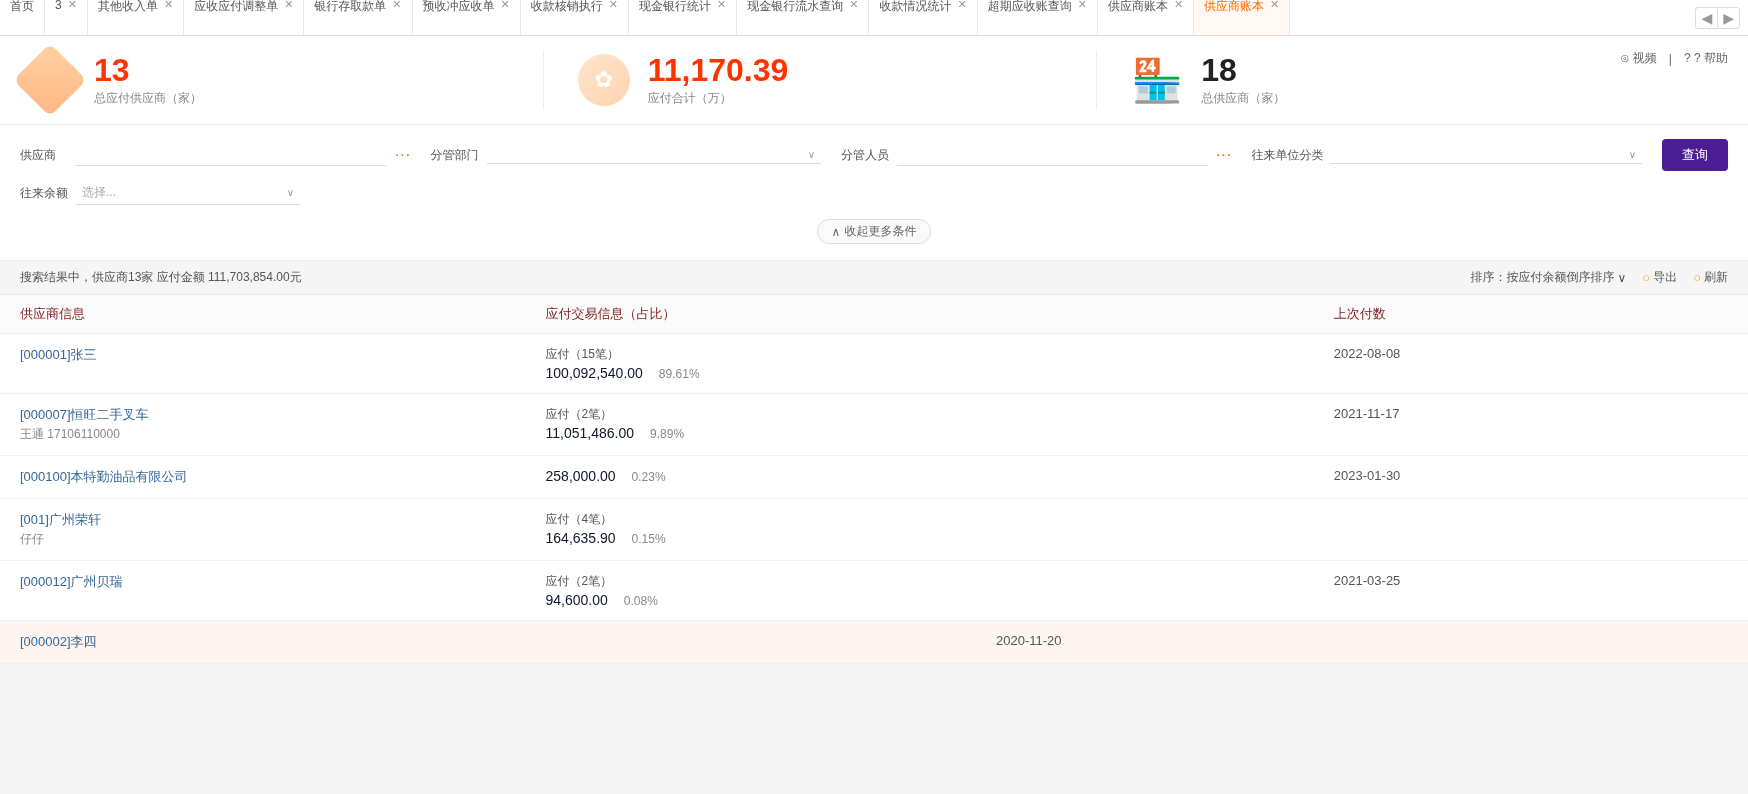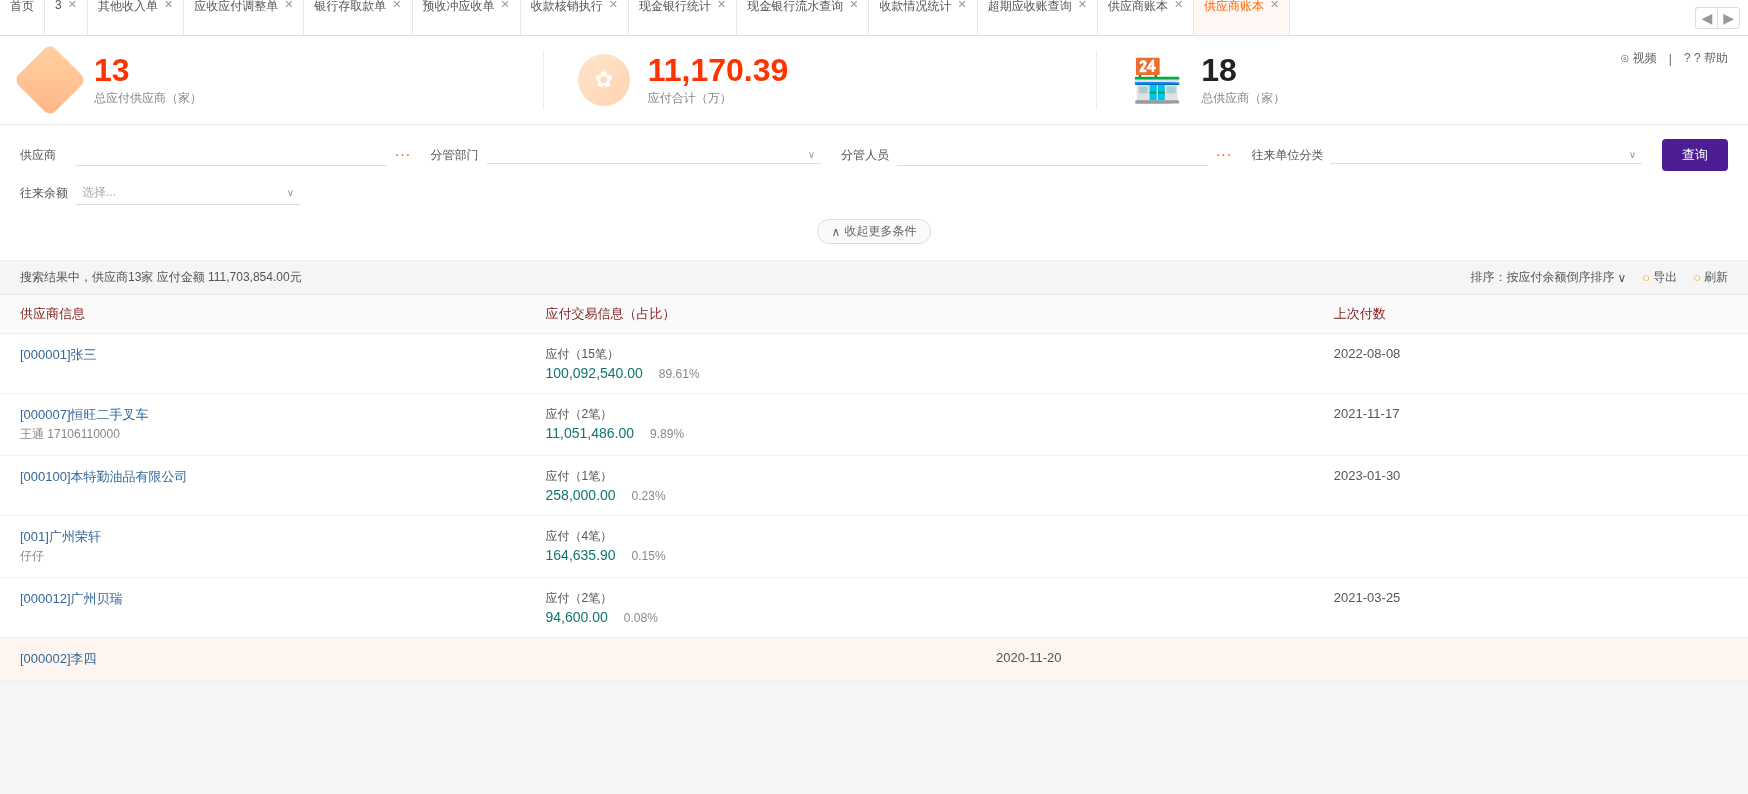--- a/index.html
+++ b/index.html
@@ -263,21 +263,21 @@
     .supplier-sub {
       font-size: 12px;
       color: #888;
       margin-top: 2px;
     }
 
     .trans-info { display: flex; flex-direction: column; gap: 2px; }
     .trans-label { font-size: 12px; color: #555; }
     .trans-amount {
       font-size: 14px;
-      color: #0f766e;
+      color: #0f172a;
       font-weight: 500;
       cursor: pointer;
     }
     .trans-percent { font-size: 12px; color: #888; margin-left: 16px; }
     .trans-row { display: flex; align-items: baseline; }
 
     .last-pay-date { font-size: 13px; color: #555; }
   </style>
 </head>
 <body>
@@ -484,21 +484,20 @@
       <div class="last-pay-date">2021-11-17</div>
     </div>
   </div>
       <div class="table-row">
     <div class="col-supplier">
       <a class="supplier-link">[000100]本特勤油品有限公司</a>
       
     </div>
     <div class="col-transaction">
       <div class="trans-info">
-        <div class="trans-label">应付（1笔）</div>
         <div class="trans-row">
           <span class="trans-amount">258,000.00</span>
           <span class="trans-percent">0.23%</span>
         </div>
       </div>
     </div>
     <div class="col-lastpay">
       <div class="last-pay-date">2023-01-30</div>
     </div>
   </div>

